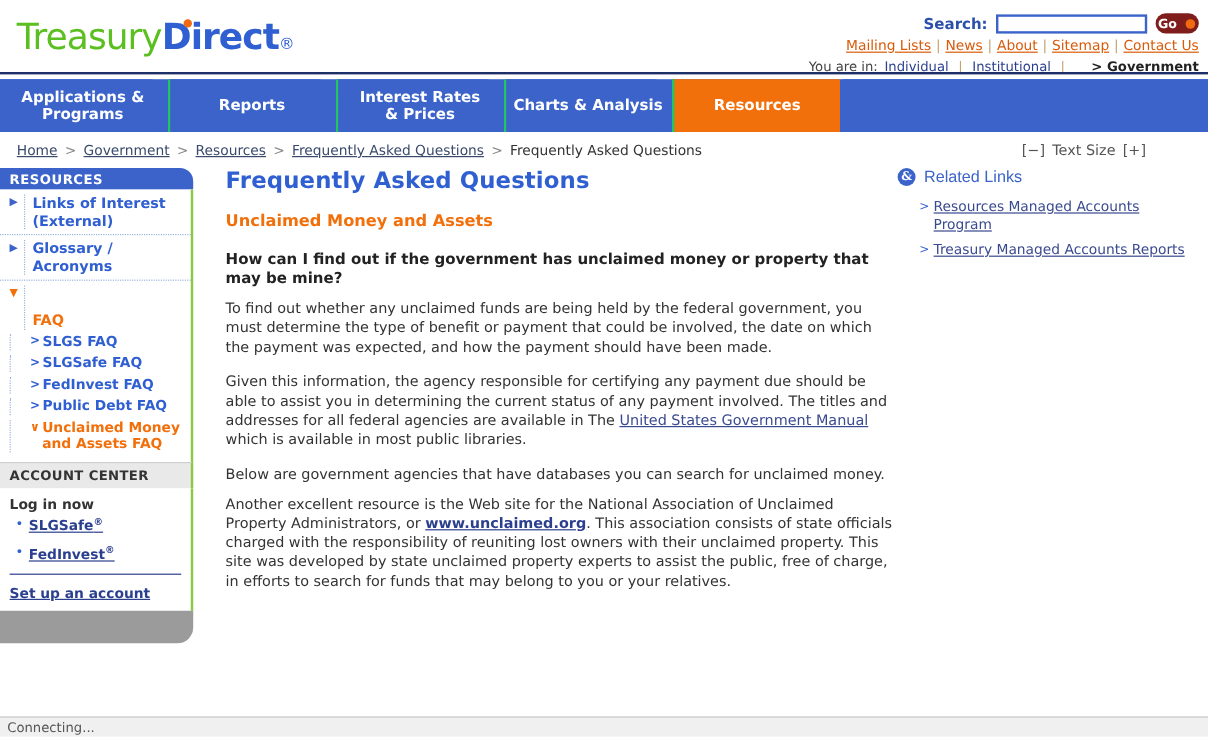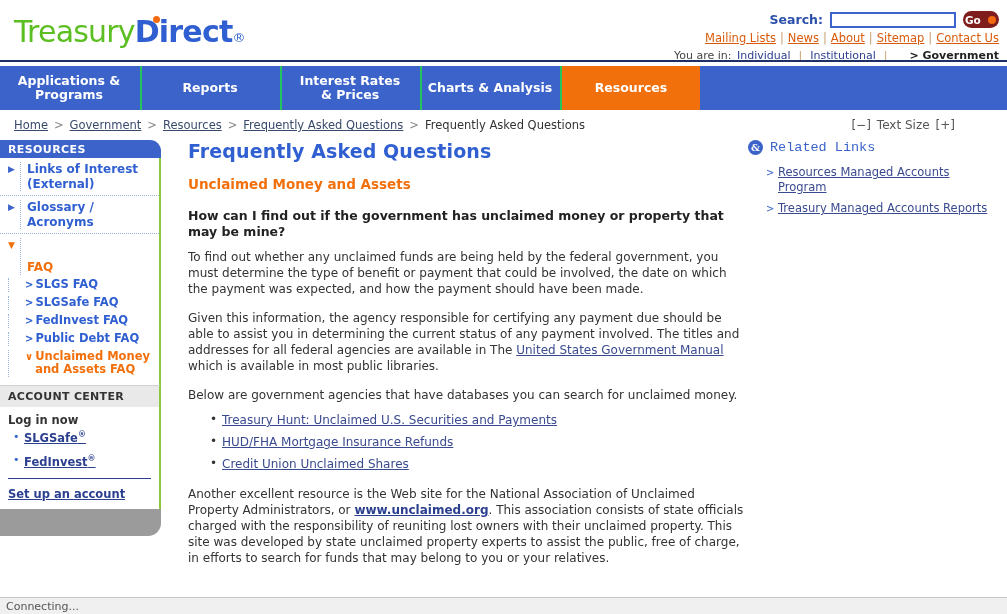--- a/index.html
+++ b/index.html
@@ -193,21 +193,21 @@
   .linklist a { color:#3a4a8f; text-decoration: underline; }
 
   
   .related { position:absolute; left:748px; top:140px; width:250px; }
   .rel-head { display:flex; align-items:center; gap:7px; margin-bottom: 10px; }
   .rel-icon {
     width: 15px; height: 15px; border-radius:50%; background:#3b63c9; color:#fff;
     font-size:10px; font-weight:700; display:flex; align-items:center; justify-content:center;
     font-family: "DejaVu Serif", "Liberation Serif", serif;
   }
-  .rel-title { font-size:13.5px; color:#3b63c9; font-family:Liberation Mono, monospace; }
+  .rel-title { font-size:13.5px; color:#3b63c9; font-family:Liberation Sans, sans-serif; }
   .rel-list { margin:0; padding:0 0 0 30px; list-style:none; }
   .rel-list li { position:relative; margin-bottom: 6px; font-size:11.5px; line-height:15px; }
   .rel-list li:before {
     content:">"; position:absolute; left:-12px; top:0; color:#3b63c9; font-size:10px;
   }
   .rel-list a { color:#3a4a8f; text-decoration: underline; }
 
   
   .statusbar {
     position:absolute; left:0; bottom:0; width:1007px; height:17px;
@@ -349,25 +349,20 @@
     <h1>Frequently Asked Questions</h1>
     <div class="sub-head">Unclaimed Money and Assets</div>
 
     <div class="q">How can I find out if the government has unclaimed money or property that may be mine?</div>
     <div class="p">To find out whether any unclaimed funds are being held by the federal government, you must determine the type of benefit or payment that could be involved, the date on which the payment was expected, and how the payment should have been made.</div>
 
     <div class="p"><span>Given this information, the agency responsible for certifying any payment due should be able to assist you in determining the current status of any payment involved. The titles and addresses for all federal agencies are available in The </span><a href="#">United States Government Manual</a><span> which is available in most public libraries.</span></div>
 
     <div class="p" style="margin-bottom:9px;">Below are government agencies that have databases you can search for unclaimed money.</div>
 
-    <ul class="linklist">
-      <li><a href="#">Treasury Hunt: Unclaimed U.S. Securities and Payments</a></li>
-      <li><a href="#">HUD/FHA Mortgage Insurance Refunds</a></li>
-      <li><a href="#">Credit Union Unclaimed Shares</a></li>
-    </ul>
 
     <div class="p"><span>Another excellent resource is the Web site for the National Association of Unclaimed Property Administrators, or </span><a class="bold" href="#">www.unclaimed.org</a><span>. This association consists of state officials charged with the responsibility of reuniting lost owners with their unclaimed property. This site was developed by state unclaimed property experts to assist the public, free of charge, in efforts to search for funds that may belong to you or your relatives.</span></div>
 
   </div>
 
   <div class="related">
     <div class="rel-head">
       <span class="rel-icon">&amp;</span>
       <span class="rel-title">Related Links</span>
     </div>

